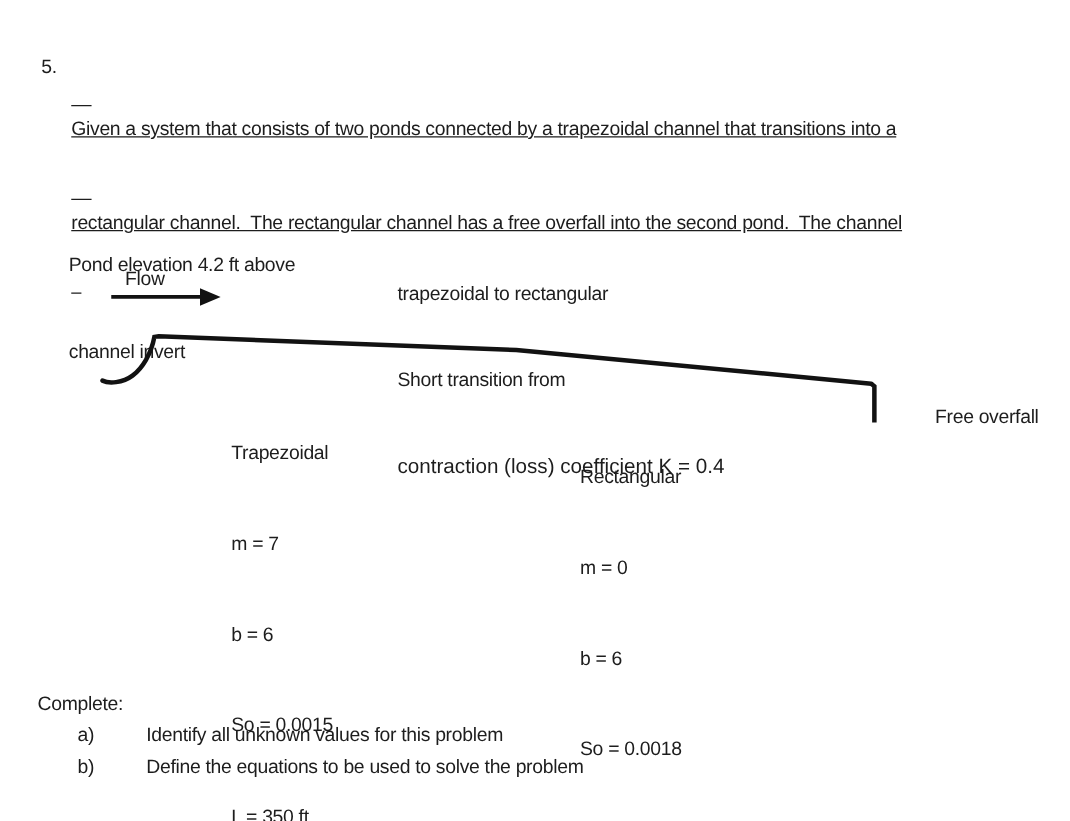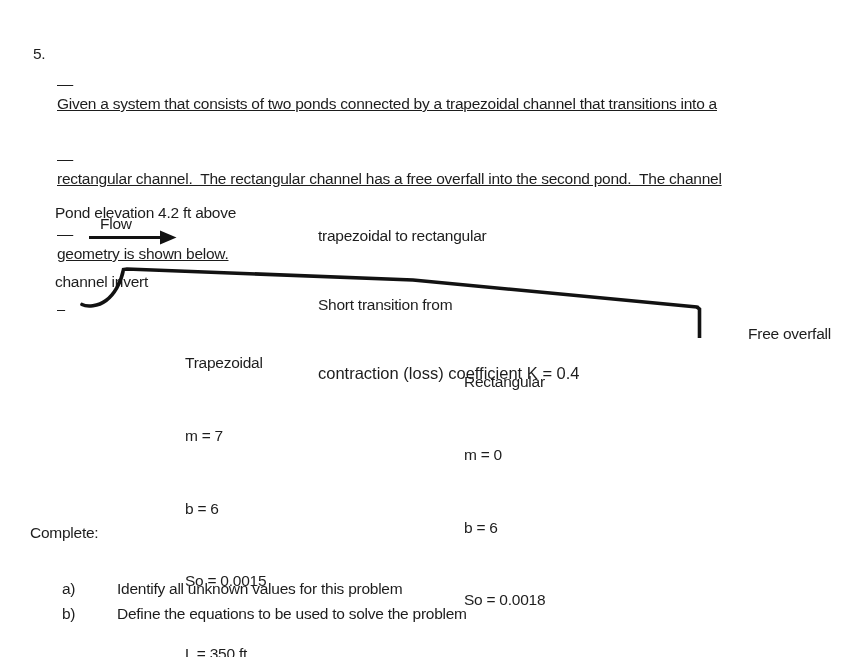--- a/index.html
+++ b/index.html
@@ -37,21 +37,20 @@
 </style>
 </head>
 <body>
 
 <div class="page">
 
   <div class="abs t15" style="left:33px; top:41px;">5.</div>
   <div class="abs t15" style="left:57px; top:41px;text-decoration:underline;">
     <div>Given a system that consists of two ponds connected by a trapezoidal channel that transitions into a</div>
     <div>rectangular channel.  The rectangular channel has a free overfall into the second pond.  The channel</div>
-    <div>geometry is shown below.</div>
   </div>
 
   <div class="abs t15tight" style="left:55px; top:155px;">
     <div>Pond elevation 4.2 ft above</div>
     <div>channel invert</div>
   </div>
 
   <div class="abs t15tight" style="left:100px; top:212px;">Flow</div>
 
   <div class="abs t15tight" style="left:318px; top:178px;">
@@ -85,21 +84,21 @@
     <div>Rectangular</div>
     <div>m = 0</div>
     <div>b = 6</div>
     <div>So = 0.0018</div>
     
     
   </div>
 
   <div class="abs t15tight" style="left:716px; top:322px;margin-left:32px;">Free overfall</div>
 
-  <div class="abs t15" style="left:30px; top:520px;">Complete:</div>
+  <div class="abs t15" style="left:30px; top:551px;">Complete:</div>
 
   <div class="taskrow t15" style="left:62px; top:576px; width:600px; height:20px;">
     <span class="taskmarker">a)</span>
     <span class="tasktext">Identify all unknown values for this problem</span>
   </div>
 
   <div class="taskrow t15" style="left:62px; top:601px; width:600px; height:20px;">
     <span class="taskmarker">b)</span>
     <span class="tasktext">Define the equations to be used to solve the problem</span>
   </div>

